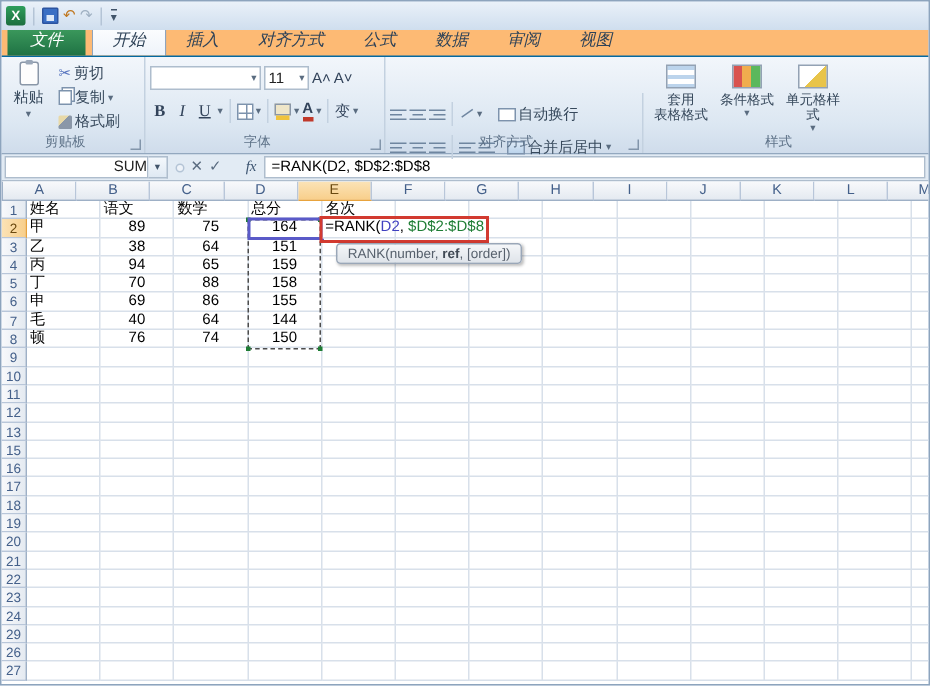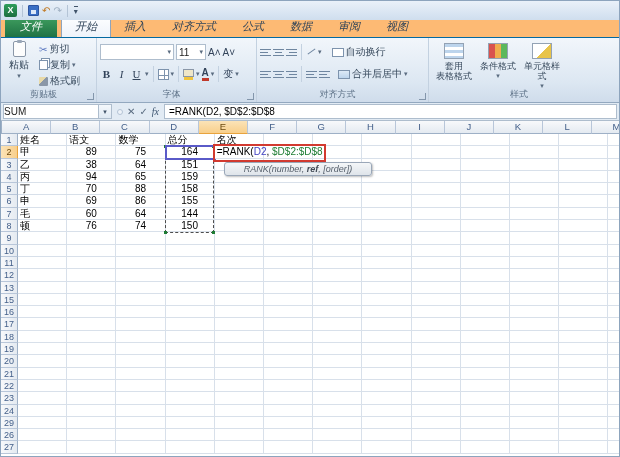--- a/index.html
+++ b/index.html
@@ -74,24 +74,24 @@
 
   
   .bigbtn { display:flex; flex-direction:column; align-items:center; justify-content:flex-start; width:44px; font-size:9px; color:#37495c; line-height:10px; text-align:center; padding-top:2px; }
   .cf-ico, .ft-ico, .cs-ico { width:20px; height:16px; margin-bottom:2px; border:1px solid #93a2b4; background:#fff; position:relative; }
   .cf-ico { background:linear-gradient(90deg,#d9534f 33%,#f0ad4e 33% 66%,#5cb85c 66%); }
   .ft-ico { background:repeating-linear-gradient(#bcd4ec 0 3px,#fff 3px 6px); }
   .cs-ico { background:linear-gradient(135deg,#fff 55%,#e8c44a 55%); }
 
   
   .fbar { height:18px; background:#e2ebf4; border-bottom:1px solid #aebdcd; display:flex; align-items:center; padding:1px 2px; }
-  .namebox { width:96px; height:15px; background:#fff; border:1px solid #aebdcd; font-size:10px; text-align:left; line-height:13px; color:#222; }
+  .namebox { width:96px; height:15px; background:#fff; border:1px solid #aebdcd; font-size:10px; text-align:right; line-height:13px; color:#222; }
   .nb-caret { width:13px; height:15px; border:1px solid #aebdcd; border-left:none; background:linear-gradient(#f4f8fc,#dfe9f3); font-size:7px; color:#41546a; text-align:center; line-height:14px; }
   .fx-btns { display:flex; align-items:center; gap:4px; padding:0 5px; font-size:10px; color:#5a6c80; }
-  .fx-btns .fx { font-style:italic; font-family:"Liberation Serif",serif; color:#3c5470; }
+  .fx-btns .fx { font-style:italic; font-family:"Liberation Serif",serif; color:#3c5470;margin-left:12px; }
   .fx-divider { width:6px; height:6px; border:1px solid #b4c4d6; border-radius:50%; background:#eef3f9; }
   .formula-area { flex:1; height:15px; background:#fff; border:1px solid #aebdcd; font-size:10px; line-height:13px; padding-left:4px; color:#000; font-family:"Liberation Sans",sans-serif; white-space:nowrap; overflow:hidden; }
 
   
   .gridwrap { position:relative; background:#fff; height:337px; overflow:hidden; }
   .hdr-row { display:flex; height:13px; }
   .corner { width:17px; height:13px; background:linear-gradient(#f8f9fb,#e0e7ef); border-right:1px solid #9eb0c6; border-bottom:1px solid #9eb0c6; position:relative; }
   .corner::after { content:""; position:absolute; right:1px; bottom:1px; border-left:7px solid transparent; border-bottom:7px solid #b8c6d9; }
   .colh { width:49.2px; height:13px; flex:none; background:linear-gradient(#f8f9fb,#e4eaf1); border-right:1px solid #b8c6d9; border-bottom:1px solid #9eb0c6; font-size:9.5px; color:#44608a; text-align:center; line-height:12px; }
   .colh.sel { background:linear-gradient(#fbe3b7,#f8cf8b); border-bottom:1px solid #e8a33d; color:#6b4a10; }
@@ -101,21 +101,21 @@
   .cell { width:49.2px; flex:none; border-right:1px solid #d8e0ea; border-bottom:1px solid #d8e0ea; font-size:10px; line-height:11.5px; color:#000; padding:0 2px; overflow:hidden; white-space:nowrap; }
   .cell.num { text-align:center; }
   .cell.formula-cell { overflow:visible; position:relative; z-index:5; background:#fff; }
 
   
   .ov { position:absolute; pointer-events:none; }
   .range-dash { border:1px dashed #4d4d4d; }
   .handle { position:absolute; width:3px; height:3px; background:#1e7d34; }
   .blue-box { border:2px solid #5a5ac8; }
   .red-box { border:2px solid #d23a30; z-index:6; }
-  .arg-tip { position:absolute; z-index:7; background:linear-gradient(#f4f6f8,#dfe4ea); border:1px solid #9aa7b8; border-radius:3px; box-shadow:1px 1px 2px rgba(0,0,0,.25); font-size:9px; color:#56606c; padding:1px 19px; white-space:nowrap;font-style:italic; }
+  .arg-tip { position:absolute; z-index:7; background:linear-gradient(#f4f6f8,#dfe4ea); border:1px solid #9aa7b8; border-radius:3px; box-shadow:1px 1px 2px rgba(0,0,0,.25); font-size:9px; color:#56606c; padding:1px 7px; white-space:nowrap; }
   .arg-tip b { color:#414a55; }
 </style>
 </head>
 <body>
 
 <div class="app">
 
   <div class="titlebar">
     <div class="qat">
       <div class="excel-logo">X</div>
@@ -195,21 +195,21 @@
         <span class="fontcolor-ico">A</span>
         <span class="caret">▾</span>
         <div class="vsep"></div>
         <span class="aa-ico">变</span>
         <span class="caret">▾</span>
       </div>
       <div class="rgroup-label">字体</div>
       <div class="launcher"></div>
     </div>
 
-    <div class="rgroup" style="width:172px;">
+    <div class="rgroup" style="width:172px;margin-top:24px;">
       <div class="rrow">
         <div class="bars l">
             <i></i>
             <i></i>
             <i></i>
           </div>
         <div class="bars c">
             <i></i>
             <i></i>
             <i></i>
@@ -408,21 +408,21 @@
         <div class="cell"></div>
         <div class="cell"></div>
         <div class="cell"></div>
         <div class="cell"></div>
         <div class="cell"></div>
         <div class="cell"></div>
       </div>
       <div class="grow">
         <div class="rowh">7</div>
         <div class="cell">毛</div>
-        <div class="cell num">60</div>
+        <div class="cell num">40</div>
         <div class="cell num">64</div>
         <div class="cell num">144</div>
         <div class="cell"></div>
         <div class="cell"></div>
         <div class="cell"></div>
         <div class="cell"></div>
         <div class="cell"></div>
         <div class="cell"></div>
         <div class="cell"></div>
         <div class="cell"></div>

